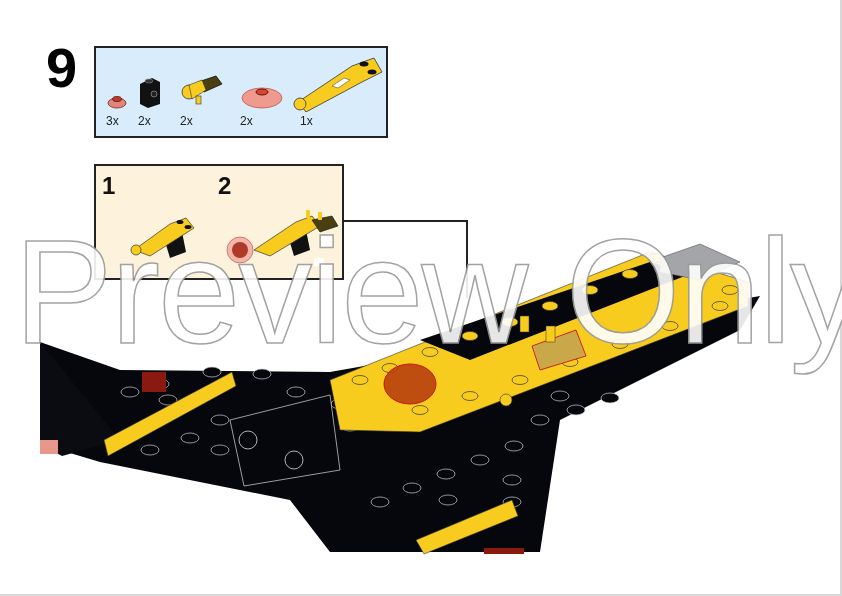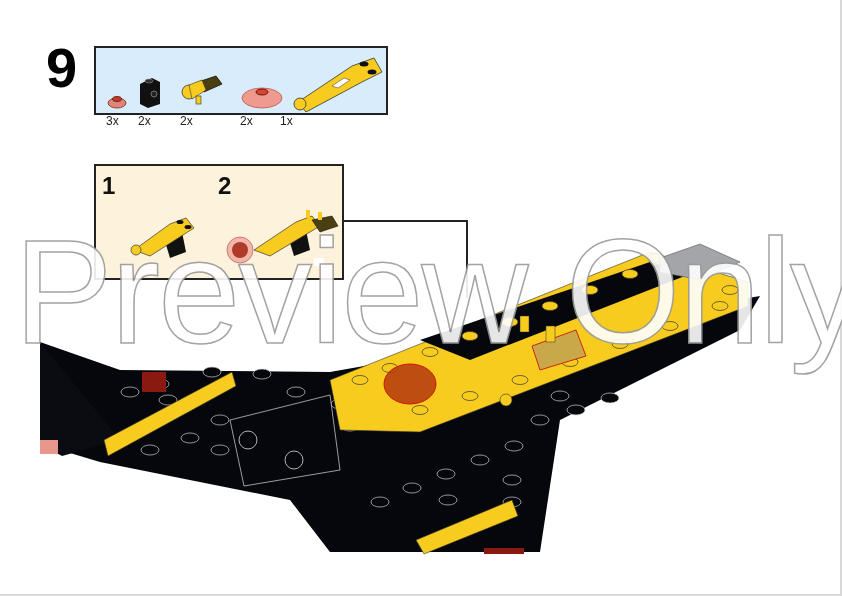--- a/index.html
+++ b/index.html
@@ -1,20 +1,20 @@
 <!DOCTYPE html>
 <html><head>
 <meta charset="utf-8">
 <style>
   html, body { margin:0; padding:0; }
   body { width:842px; height:596px; background:#ffffff; position:relative; overflow:hidden; font-family:"Liberation Sans", sans-serif; }
   .page-edge-r { position:absolute; right:0; top:0; width:2px; height:596px; background:#d8d8d8; }
   .page-edge-b { position:absolute; left:0; bottom:0; width:842px; height:2px; background:#d8d8d8; }
   .step-num { position:absolute; left:46px; top:40px; font-size:56px; font-weight:bold; color:#000; line-height:1; letter-spacing:-1px; }
-  .parts-box { position:absolute; left:94px; top:46px; width:294px; height:69px; background:#d8ecfb; border:2px solid #222; box-sizing:border-box; }
+  .parts-box { position:absolute; left:94px; top:46px; width:294px; height:92px; background:#d8ecfb; border:2px solid #222; box-sizing:border-box; }
   .part { position:absolute; }
   .qty { position:absolute; top:66px; font-size:12px; color:#222; }
   .sub-box { position:absolute; left:94px; top:164px; width:250px; height:116px; background:#fdf3dc; border:2px solid #222; box-sizing:border-box; }
   .sub-label { position:absolute; top:6px; font-size:24px; font-weight:bold; color:#111; }
   .connector-h { position:absolute; left:344px; top:220px; width:124px; height:2px; background:#222; }
   .connector-v { position:absolute; left:466px; top:220px; width:2px; height:78px; background:#222; }
   .model { position:absolute; left:0; top:0; width:842px; height:596px; }
   .watermark { position:absolute; left:14px; top:218px; font-size:148px; color:#fff; -webkit-text-stroke:1.5px #9a9a9a; letter-spacing:-2px; line-height:1; white-space:nowrap; opacity:0.9; }
 </style>
 </head>
@@ -54,21 +54,21 @@
   </svg>
   <span class="qty" style="left:144px">2x</span>
 
   <svg class="part" style="left:196px;top:8px" width="92" height="56">
     <polygon points="6,46 60,10 82,2 90,16 70,26 14,56" fill="#f8cc1f" stroke="#333" stroke-width="0.8"></polygon>
     <ellipse cx="8" cy="48" rx="6" ry="6" fill="#f8cc1f" stroke="#333" stroke-width="0.8"></ellipse>
     <ellipse cx="72" cy="8" rx="4.5" ry="2.5" fill="#111"></ellipse>
     <ellipse cx="80" cy="16" rx="4.5" ry="2.5" fill="#111"></ellipse>
     <polygon points="40,30 52,22 58,24 46,32" fill="#fff" stroke="#333" stroke-width="0.5"></polygon>
   </svg>
-  <span class="qty" style="left:184px">1x</span>
+  <span class="qty" style="left:204px">1x</span>
 </div>
 
 <div class="sub-box">
   <span class="sub-label" style="left:6px">1</span>
   <span class="sub-label" style="left:122px">2</span>
 
   <svg style="position:absolute;left:34px;top:46px" width="70" height="50">
     <polygon points="34,26 52,20 56,40 40,46" fill="#111"></polygon>
     <polygon points="4,38 40,12 56,6 64,16 20,44" fill="#f8cc1f" stroke="#333" stroke-width="0.7"></polygon>
     <ellipse cx="6" cy="38" rx="5" ry="5" fill="#f8cc1f" stroke="#333" stroke-width="0.7"></ellipse>

